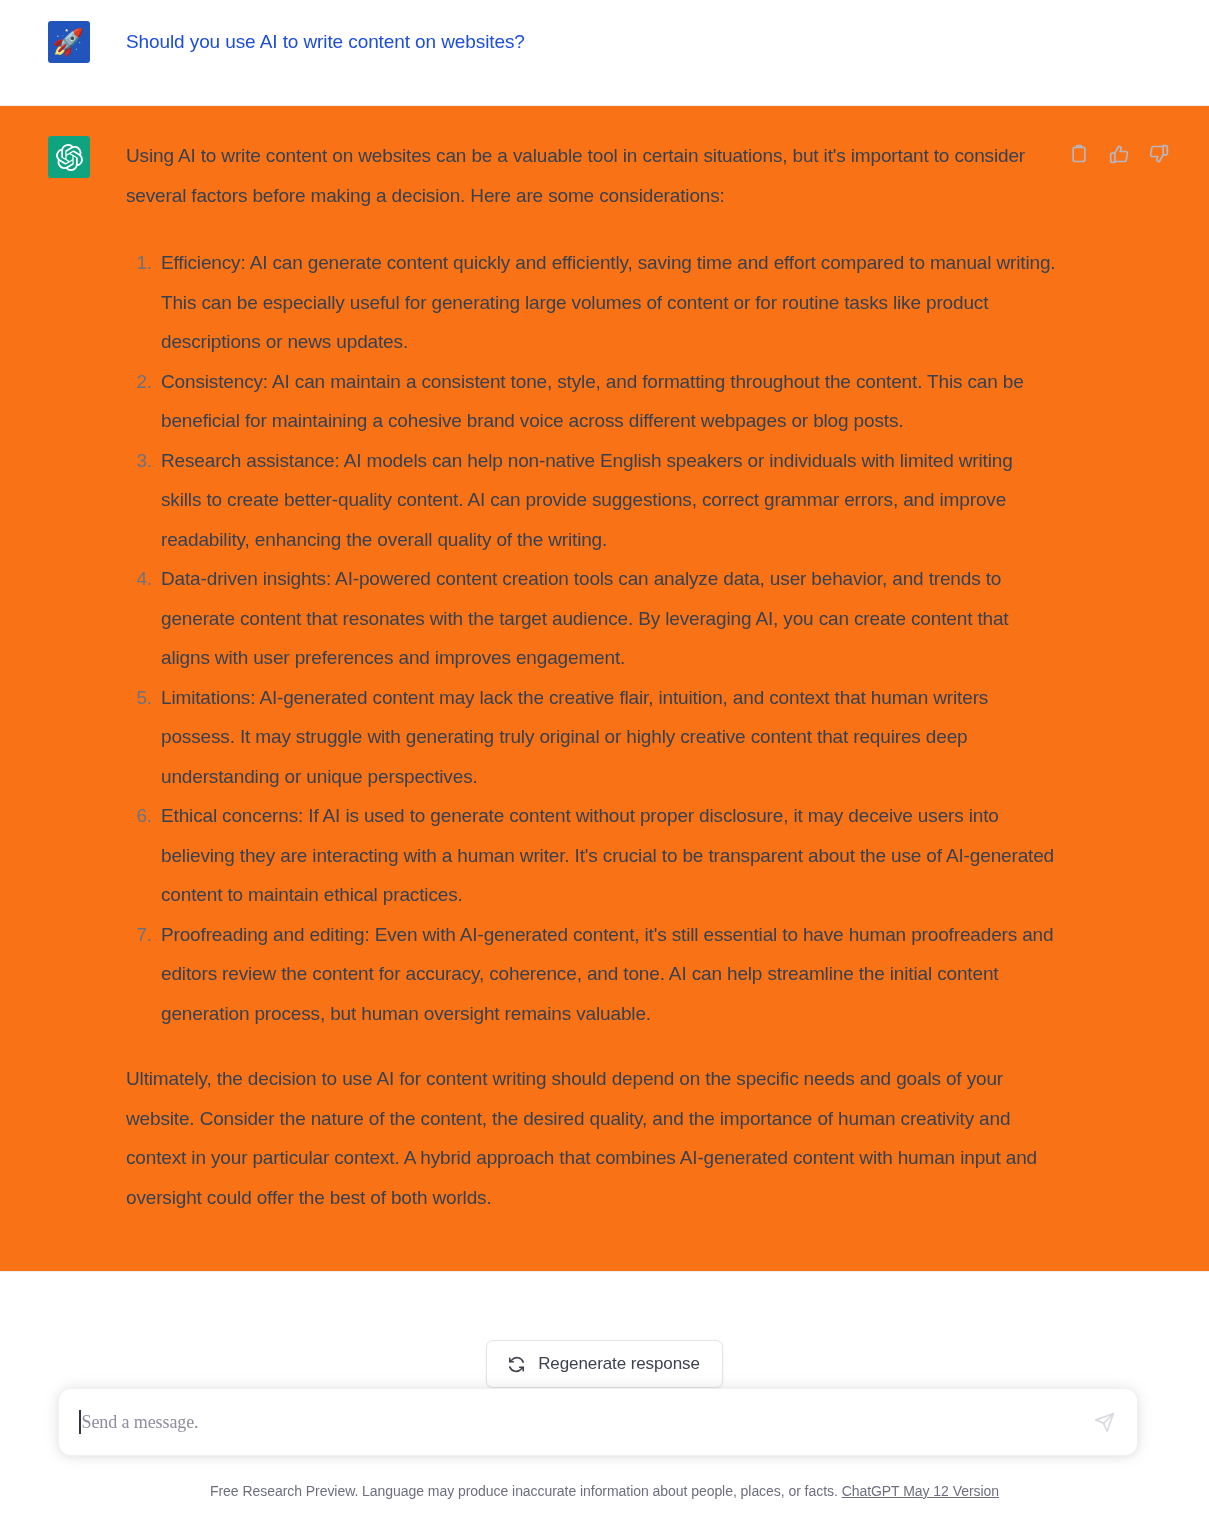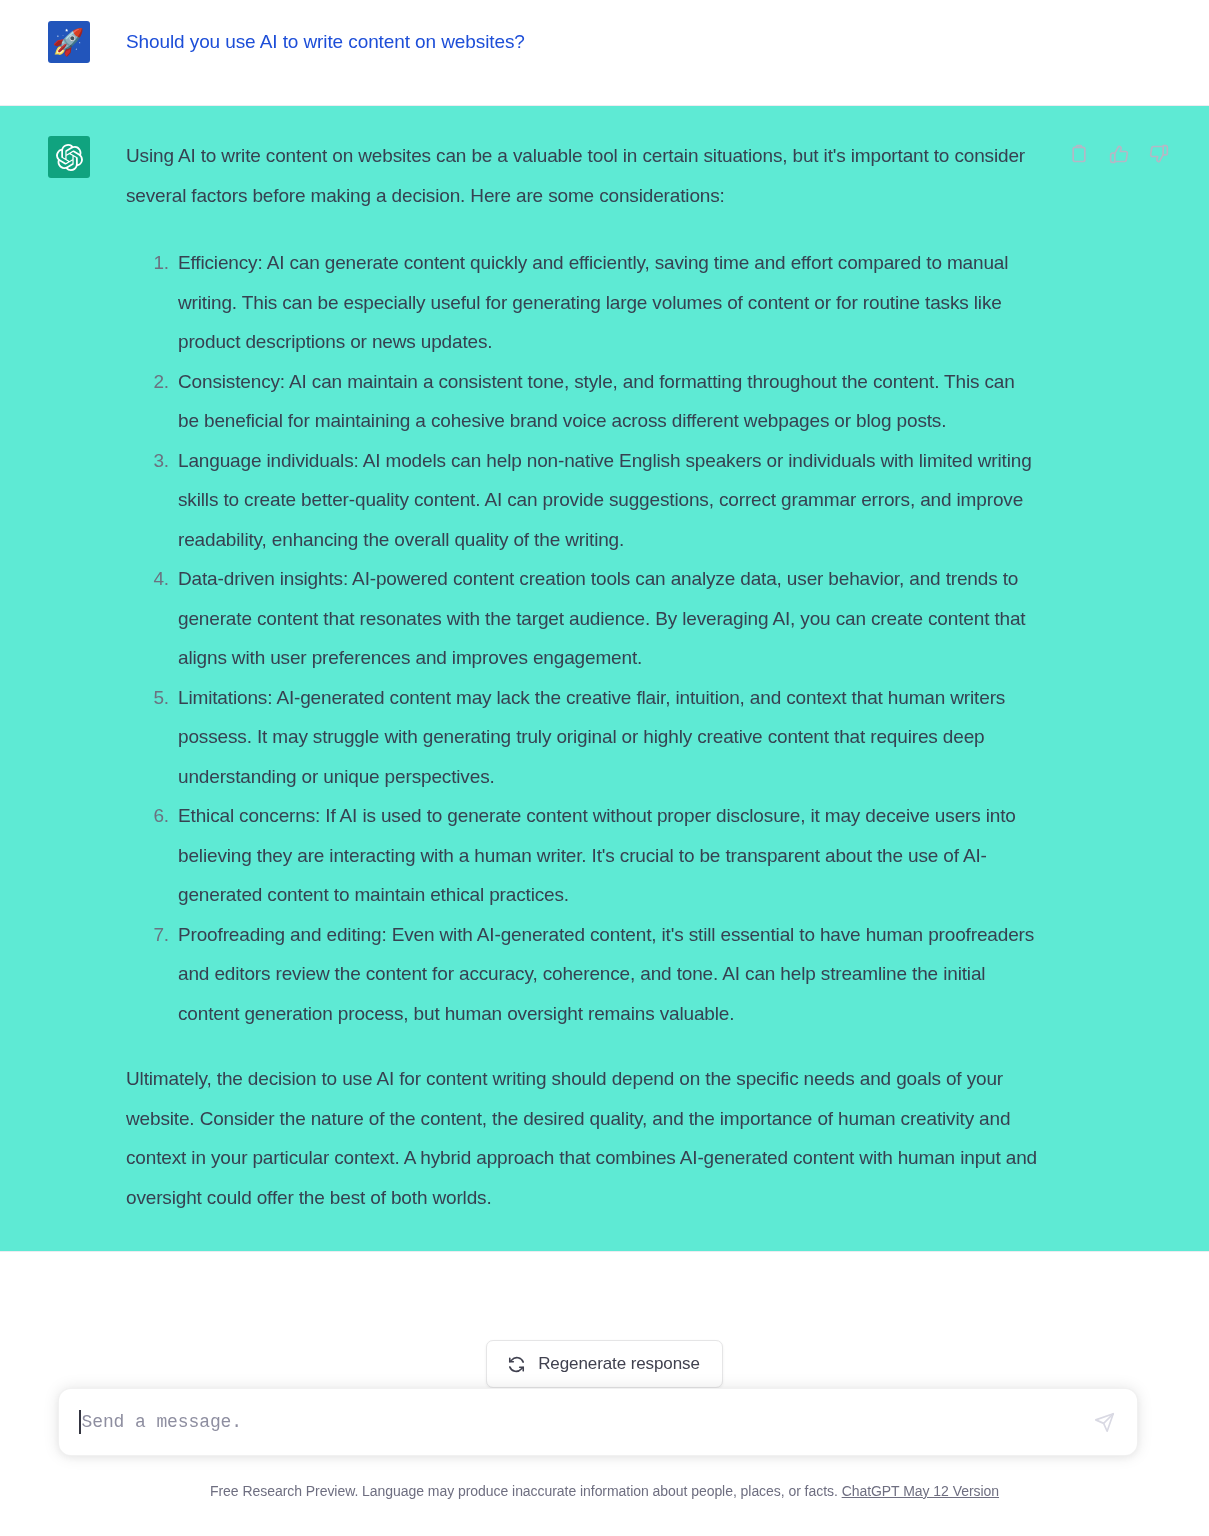--- a/index.html
+++ b/index.html
@@ -25,23 +25,23 @@
   }
 
   .msg-row.user {
     background: #ffffff;
     border-bottom: 1px solid #ececf1;
     padding: 21px 0 21px 0;
     min-height: 106px;
   }
 
   .msg-row.assistant {
-    background: #5eead4;
+    background: #f97316;
     border-bottom: 1px solid #ececf1;
-    padding: 30px 0 34px 0;
+    padding: 30px 0 54px 0;
   }
 
   .msg-inner {
     display: flex;
     width: 1209px;
     padding-left: 48px;
     padding-right: 40px;
   }
 
   
@@ -94,21 +94,21 @@
   }
 
   .assistant-text p { margin: 0; }
   .assistant-text p.intro { margin-bottom: 28px; }
   .assistant-text p.outro { margin-top: 26px; }
 
   ol.considerations {
     list-style: none;
     counter-reset: item;
     padding: 0;
-    margin: 17px;
+    margin: 0;
   }
   ol.considerations > li {
     counter-increment: item;
     position: relative;
     padding-left: 35px;
     margin: 0;
   }
   ol.considerations > li::before {
     content: counter(item) ".";
     position: absolute;
@@ -195,21 +195,21 @@
     display: flex;
     align-items: center;
     padding: 0 54px 0 20px;
   }
 
   .composer-input {
     flex: 1 1 auto;
     border: none;
     outline: none;
     font-size: 18px;
-    font-family: Liberation Mono, monospace;
+    font-family: Liberation Serif, serif;
     color: #8b5cf6;
     background: transparent;
     letter-spacing: -0.1px;
     padding: 0;
   }
   .composer-input::placeholder { color: #8e8ea0; opacity: 1; }
 
   .caret {
     width: 1.5px;
     height: 24px;
@@ -282,21 +282,21 @@
             <path d="M22.28 9.82a5.98 5.98 0 0 0-.52-4.91 6.05 6.05 0 0 0-6.51-2.9A6.07 6.07 0 0 0 4.98 4.18a5.98 5.98 0 0 0-4 2.9 6.05 6.05 0 0 0 .75 7.1 5.98 5.98 0 0 0 .51 4.91 6.05 6.05 0 0 0 6.52 2.9A5.98 5.98 0 0 0 13.26 24a6.05 6.05 0 0 0 5.77-4.21 5.98 5.98 0 0 0 4-2.9 6.05 6.05 0 0 0-.75-7.07zm-9.02 12.6a4.48 4.48 0 0 1-2.88-1.04l.14-.08 4.78-2.76a.79.79 0 0 0 .39-.68v-6.74l2.02 1.17a.07.07 0 0 1 .04.05v5.58a4.5 4.5 0 0 1-4.49 4.5zM3.6 18.3a4.47 4.47 0 0 1-.54-3.01l.14.09 4.79 2.76a.77.77 0 0 0 .78 0l5.84-3.37v2.33a.08.08 0 0 1-.03.06L9.74 19.95a4.5 4.5 0 0 1-6.14-1.65zM2.34 7.9a4.48 4.48 0 0 1 2.34-1.97V11.6a.77.77 0 0 0 .38.67l5.82 3.36-2.02 1.17a.07.07 0 0 1-.07 0l-4.83-2.8A4.5 4.5 0 0 1 2.34 7.9zm16.6 3.86-5.83-3.4L15.13 7.2a.07.07 0 0 1 .07 0l4.83 2.79a4.49 4.49 0 0 1-.68 8.1v-5.67a.8.8 0 0 0-.4-.67zm2.01-3.02-.14-.09-4.78-2.79a.78.78 0 0 0-.79 0L9.4 9.23V6.9a.07.07 0 0 1 .03-.06l4.83-2.78a4.5 4.5 0 0 1 6.68 4.65zM8.3 12.86l-2.02-1.16a.08.08 0 0 1-.04-.06V6.07a4.5 4.5 0 0 1 7.37-3.45l-.14.08L8.69 5.46a.79.79 0 0 0-.39.68v6.72zm1.1-2.36 2.6-1.5 2.6 1.5v3l-2.6 1.5-2.6-1.5v-3z"></path>
           </svg>
         </span>
       </div>
       <div class="msg-body">
         <div class="assistant-text">
           <p class="intro">Using AI to write content on websites can be a valuable tool in certain situations, but it's important to consider several factors before making a decision. Here are some considerations:</p>
           <ol class="considerations">
             <li>Efficiency: AI can generate content quickly and efficiently, saving time and effort compared to manual writing. This can be especially useful for generating large volumes of content or for routine tasks like product descriptions or news updates.</li>
             <li>Consistency: AI can maintain a consistent tone, style, and formatting throughout the content. This can be beneficial for maintaining a cohesive brand voice across different webpages or blog posts.</li>
-            <li>Language individuals: AI models can help non-native English speakers or individuals with limited writing skills to create better-quality content. AI can provide suggestions, correct grammar errors, and improve readability, enhancing the overall quality of the writing.</li>
+            <li>Research assistance: AI models can help non-native English speakers or individuals with limited writing skills to create better-quality content. AI can provide suggestions, correct grammar errors, and improve readability, enhancing the overall quality of the writing.</li>
             <li>Data-driven insights: AI-powered content creation tools can analyze data, user behavior, and trends to generate content that resonates with the target audience. By leveraging AI, you can create content that aligns with user preferences and improves engagement.</li>
             <li>Limitations: AI-generated content may lack the creative flair, intuition, and context that human writers possess. It may struggle with generating truly original or highly creative content that requires deep understanding or unique perspectives.</li>
             <li>Ethical concerns: If AI is used to generate content without proper disclosure, it may deceive users into believing they are interacting with a human writer. It's crucial to be transparent about the use of AI-generated content to maintain ethical practices.</li>
             <li>Proofreading and editing: Even with AI-generated content, it's still essential to have human proofreaders and editors review the content for accuracy, coherence, and tone. AI can help streamline the initial content generation process, but human oversight remains valuable.</li>
           </ol>
           <p class="outro">Ultimately, the decision to use AI for content writing should depend on the specific needs and goals of your website. Consider the nature of the content, the desired quality, and the importance of human creativity and context in your particular context. A hybrid approach that combines AI-generated content with human input and oversight could offer the best of both worlds.</p>
         </div>
       </div>
     </div>
   </div>

